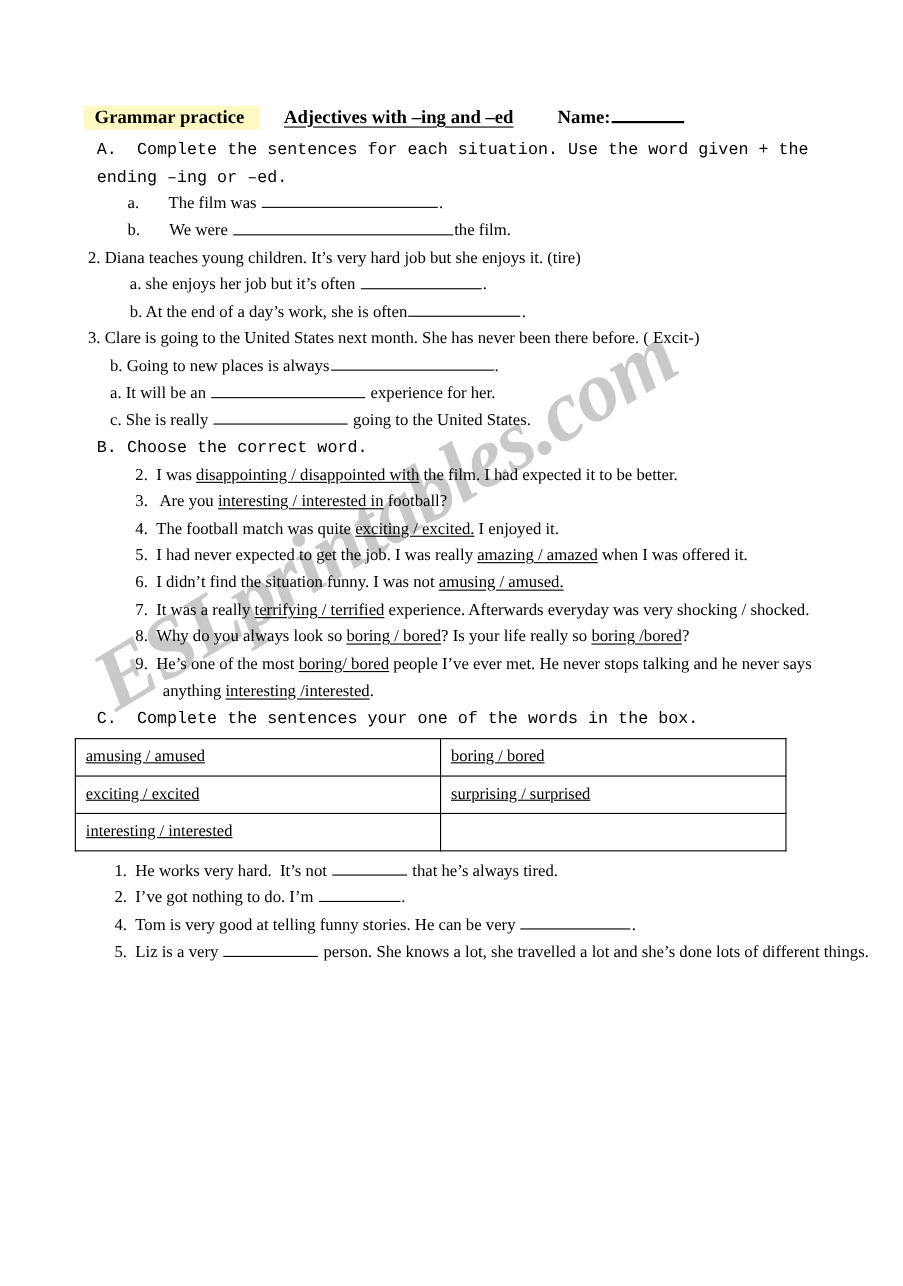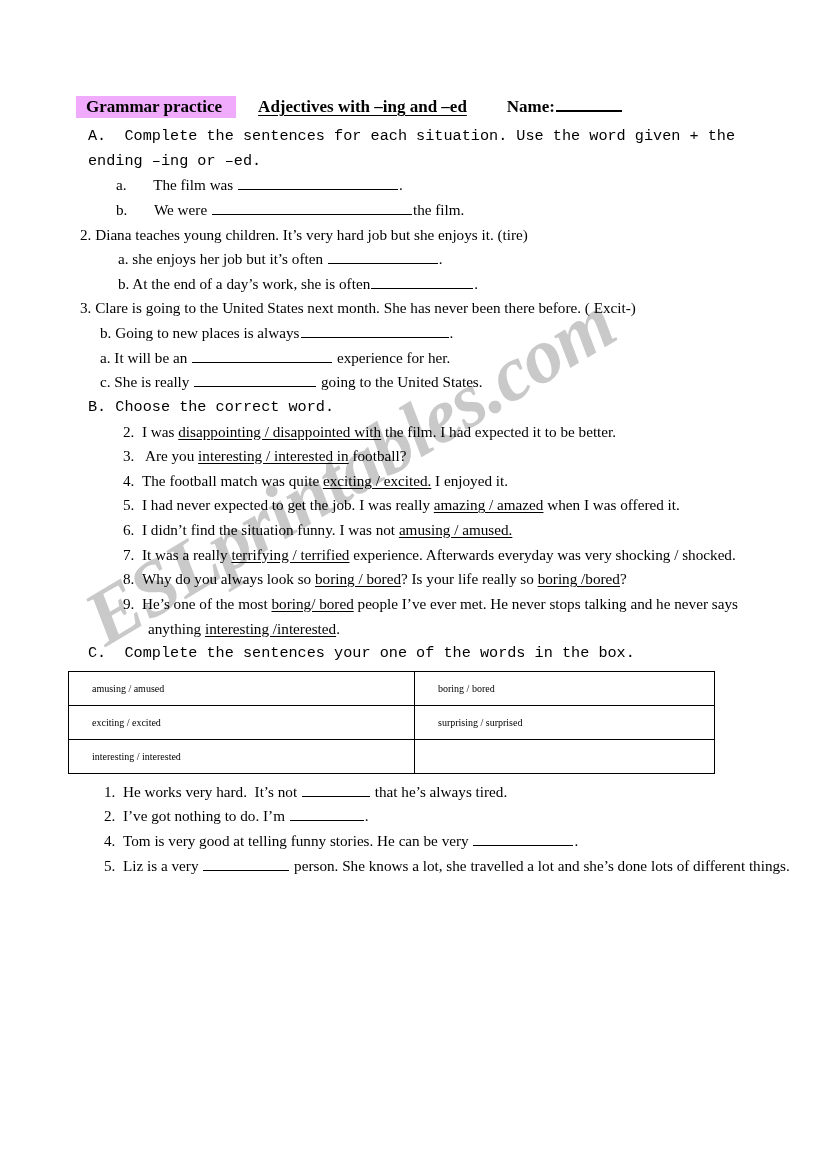--- a/index.html
+++ b/index.html
@@ -62,21 +62,21 @@
   
   .header-row {
     display: flex;
     align-items: baseline;
     font-size: 17px;
     font-weight: bold;
     margin-bottom: 6px;
     white-space: nowrap;
   }
   .hl-title {
-    background: #f0abfc;
+    background: #fef9c3;
     padding: 1px 14px 1px 10px;
     margin-left: 8px;
   }
   .doc-title {
     margin-left: 22px;
     text-decoration: underline;
     text-underline-offset: 3px;
   }
   .name-label {
     margin-left: 40px;
@@ -127,23 +127,24 @@
   
   .wordbox {
     border-collapse: collapse;
     width: 647px;
     margin: 5px 0 6px 0;
     table-layout: fixed;
   }
   .wordbox td {
     border: 1.2px solid #000;
     height: 29px;
-    padding: 2px 0 2px 23px;
-    font-size: 10px;
+    padding: 2px 0 2px 9px;
+    font-size: 15px;
     vertical-align: middle;
+    text-decoration: underline;
   }
   .wordbox td.col-left { width: 322px; }
 </style>
 </head>
 <body>
 
 <div id="watermark">
   <div class="wm-text">ESLprintables.com</div>
 </div>
 

